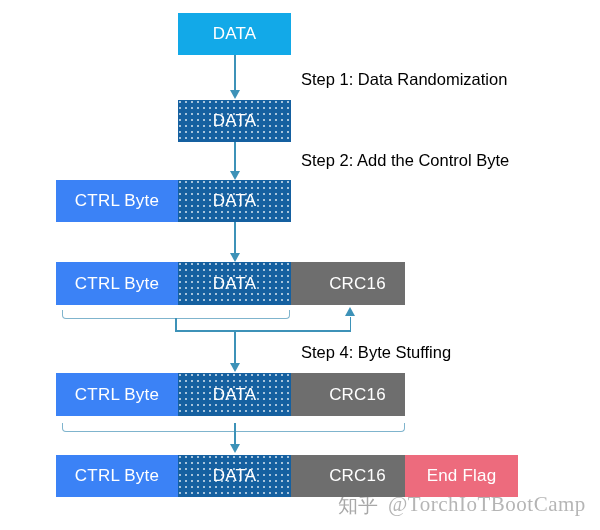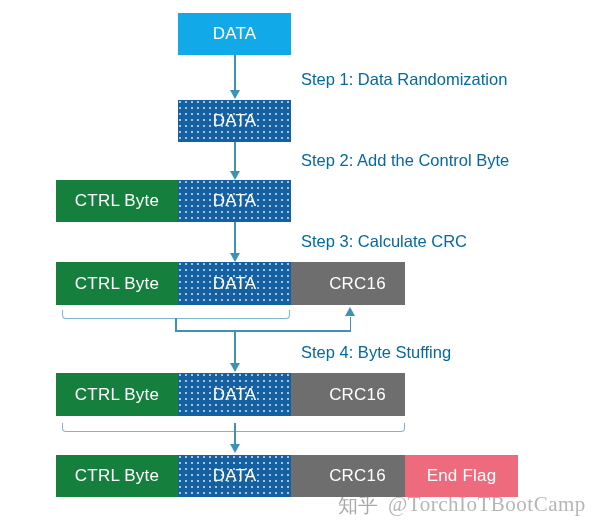--- a/index.html
+++ b/index.html
@@ -11,34 +11,34 @@
   #stage{position:absolute;left:0;top:0;width:600px;height:524px;}
 
   
   .blk{
     position:absolute;box-sizing:border-box;
     display:flex;align-items:center;justify-content:center;
     color:#ffffff;font-size:17px;letter-spacing:.2px;
     white-space:nowrap;
   }
   .blk-cyan  {background:#12a9e8;}
-  .blk-yellow{background:#15803d;}
+  .blk-yellow{background:#3b82f6;}
   .blk-gray  {background:#6e6e6e;padding-left:19px;}
   .blk-pink  {background:#ed6b7d;}
   .blk-dots{
     background-color:#1560a0;
     background-image:
       radial-gradient(circle at 1px 1px, rgba(255,255,255,.62) 1.1px, transparent 1.3px);
     background-size:6px 6px;
     background-position:1px 1px;
   }
 
   
   .step{
-    position:absolute;color:#0369a1;font-size:16.5px;
+    position:absolute;color:#000000;font-size:16.5px;
     white-space:nowrap;
   }
   .vline{position:absolute;width:1.6px;background:#3d92b8;}
   .hline{position:absolute;height:1.6px;background:#3d92b8;}
   .arrow-down{
     position:absolute;width:0;height:0;
     border-left:5.5px solid transparent;border-right:5.5px solid transparent;
     border-top:9px solid #3d92b8;
   }
   .arrow-up{
@@ -86,21 +86,20 @@
   <div class="arrow-down" style="left:229.5px;top:171px;"></div>
 
   <div class="step" style="left:301px;top:151px;">Step 2: Add the Control Byte</div>
 
   <div class="blk blk-yellow" style="left:56px;top:180px;width:122px;height:42px;">CTRL Byte</div>
   <div class="blk blk-dots" style="left:178px;top:180px;width:113px;height:42px;">DATA</div>
 
   <div class="vline" style="left:234px;top:222px;height:34px;"></div>
   <div class="arrow-down" style="left:229.5px;top:253px;"></div>
 
-  <div class="step" style="left:301px;top:232px;">Step 3: Calculate CRC</div>
 
   <div class="blk blk-yellow" style="left:56px;top:262px;width:122px;height:43px;">CTRL Byte</div>
   <div class="blk blk-dots" style="left:178px;top:262px;width:113px;height:43px;">DATA</div>
   <div class="blk blk-gray" style="left:291px;top:262px;width:114px;height:43px;">CRC16</div>
 
   <div class="bracket" style="left:62px;top:310px;width:228px;height:9px;"></div>
   <div class="vline" style="left:175px;top:318px;height:13px;"></div>
   <div class="hline" style="left:175px;top:330px;width:176px;"></div>
   <div class="vline" style="left:349.5px;top:317px;height:14px;"></div>
   <div class="arrow-up" style="left:345px;top:307px;"></div>

